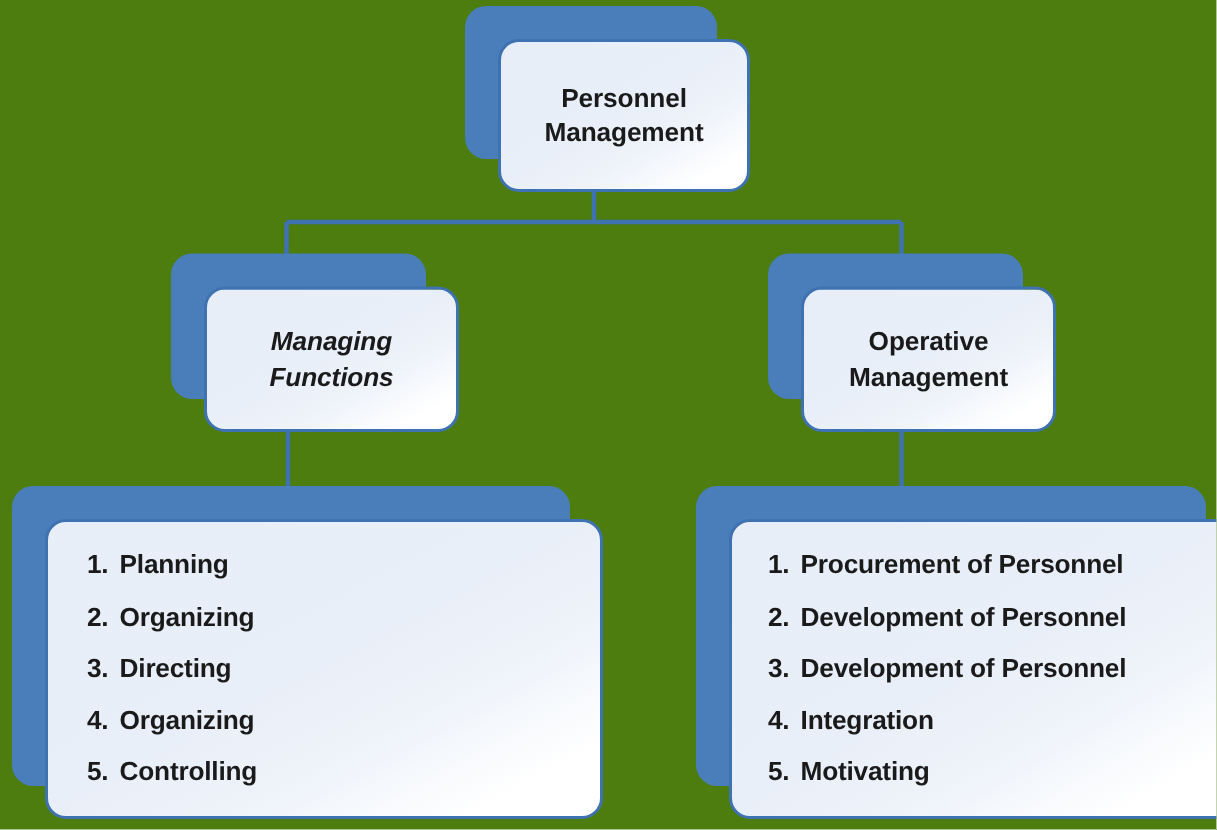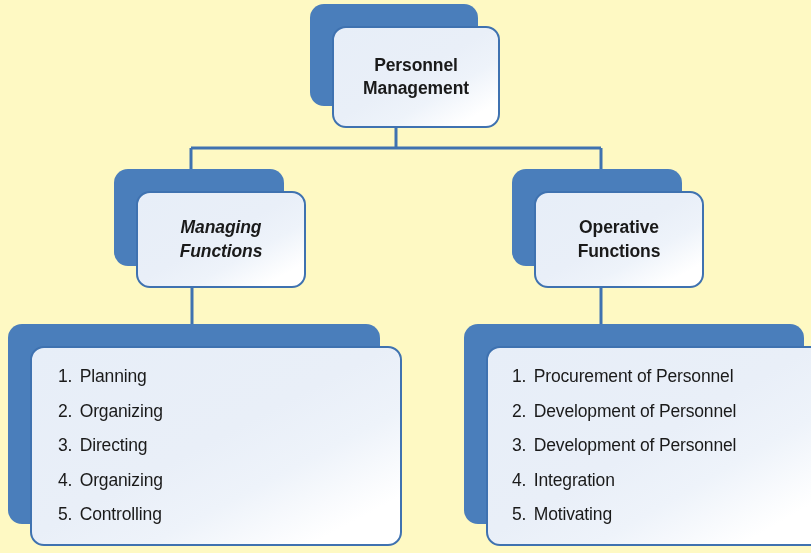--- a/index.html
+++ b/index.html
@@ -9,21 +9,21 @@
     background: #ffffff;
   }
   body {
     font-family: "Liberation Sans", sans-serif;
   }
 
   #diagram-canvas {
     position: relative;
     width: 811px;
     height: 553px;
-    background: #fef9c3;
+    background: #4d7c0f;
     overflow: hidden;
   }
 
   
   .connector-layer {
     position: absolute;
     left: 0;
     top: 0;
     width: 811px;
     height: 553px;
@@ -84,21 +84,21 @@
     justify-content: flex-start;
     padding-left: 26px;
   }
   .node-list {
     list-style: none;
     margin: 0;
     padding: 0;
     width: 100%;
   }
   .node-list li {
-    font-weight: normal;
+    font-weight: bold;
     font-size: 17.5px;
     line-height: 1.0;
     color: #1a1a1a;
     letter-spacing: -0.15px;
     padding: 8.5px 0;
     white-space: nowrap;
   }
   .list-num {
     display: inline-block;
     min-width: 17px;
@@ -148,21 +148,21 @@
     <div class="card">
       <span class="node-title">Managing
 Functions</span>
     </div>
   </div>
 
   <div class="node title-node" id="node-operative">
     <div class="backplate"></div>
     <div class="card">
       <span class="node-title">Operative
-Functions</span>
+Management</span>
     </div>
   </div>
 
   <div class="node list-node" id="node-managing-list">
     <div class="backplate"></div>
     <div class="card">
       <ul class="node-list">
         <li>
           <span class="list-num">1.</span>
           <span>Planning</span>

